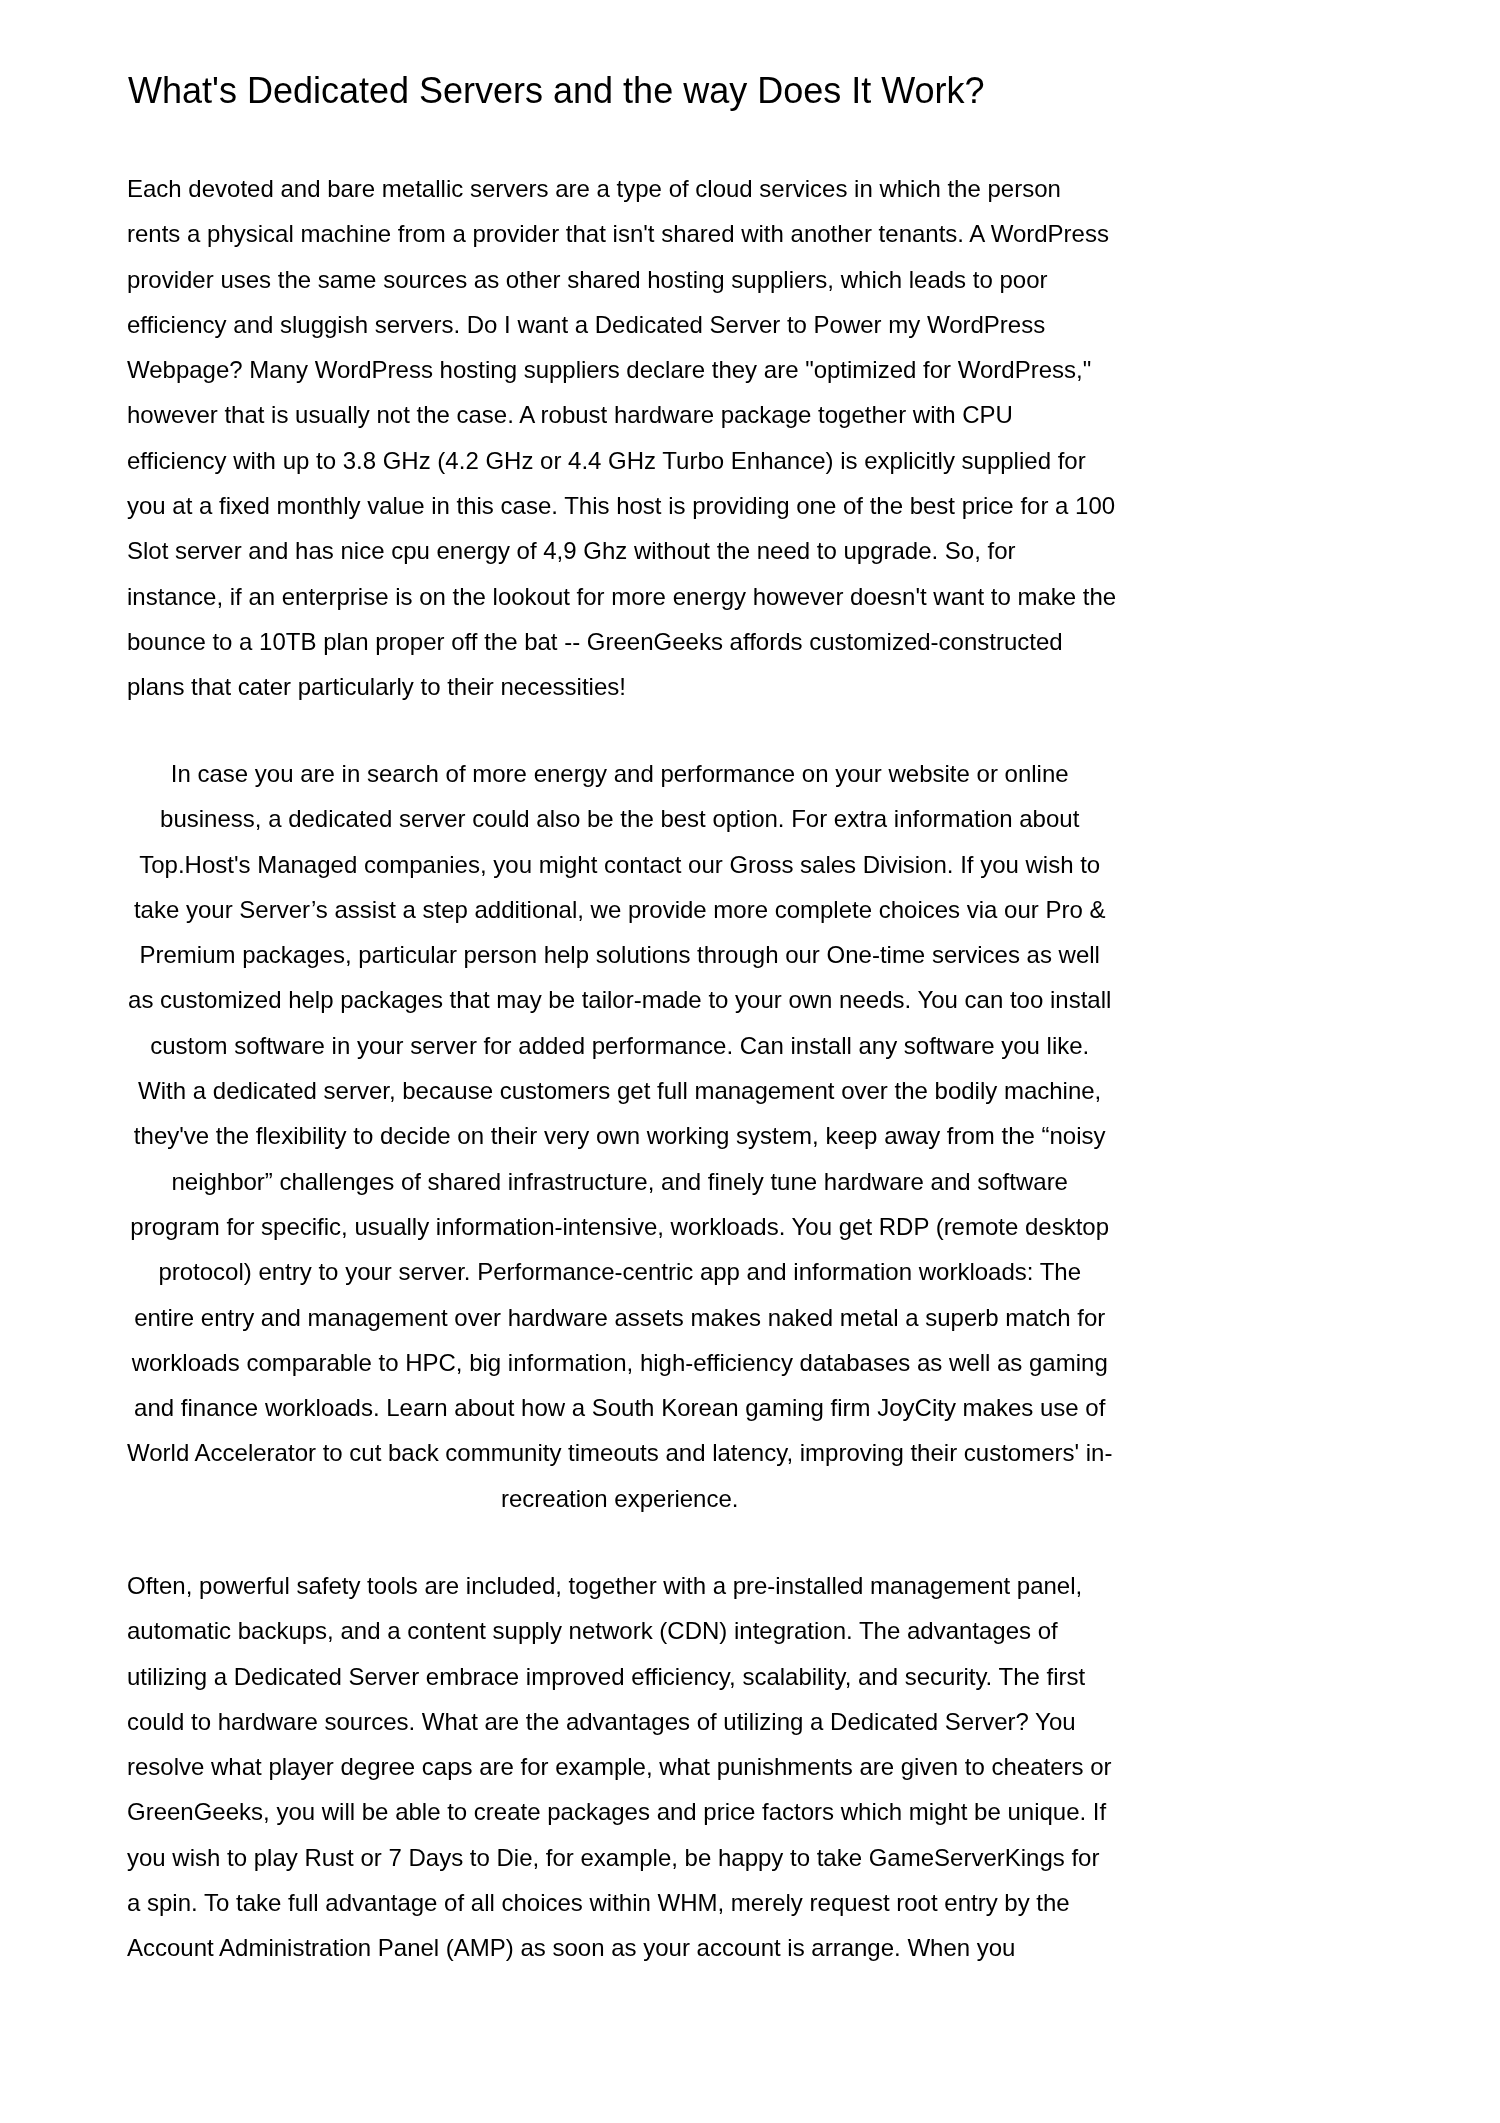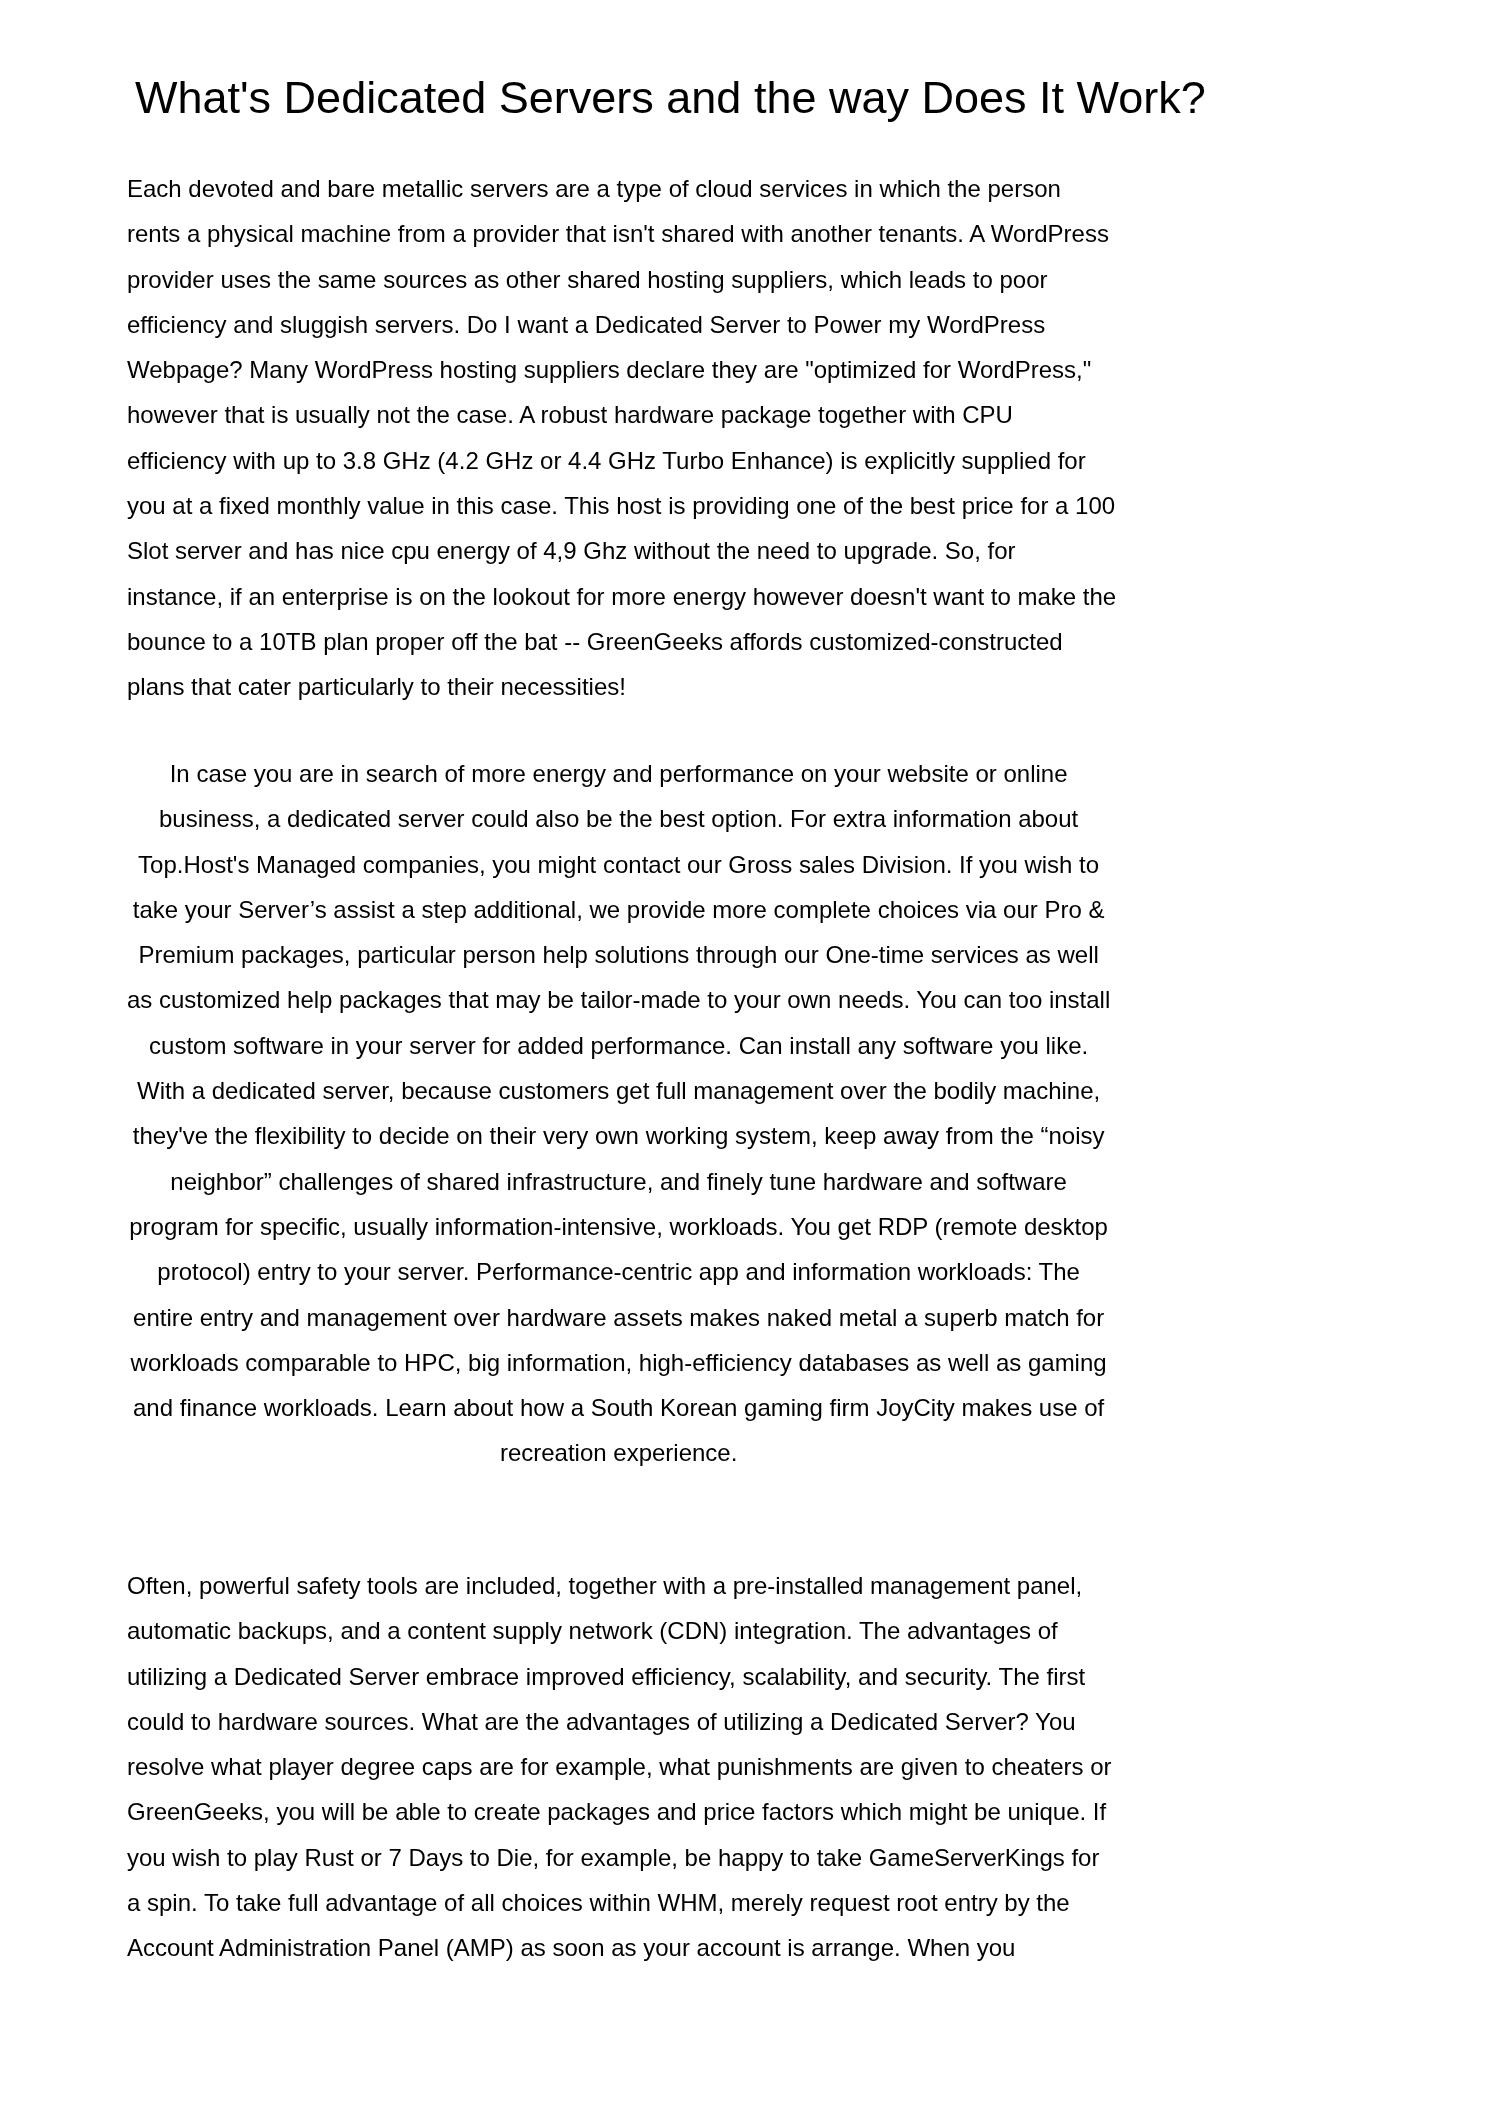--- a/index.html
+++ b/index.html
@@ -18,23 +18,23 @@
     .page {
       position: absolute;
       left: 127px;
       top: 0;
       width: 1300px;
     }
     .doc-title {
       position: absolute;
       left: 0;
       top: 64px;
-      margin: 8px;
+      margin: 1px;
       font-weight: normal;
-      font-size: 45px;
+      font-size: 36px;
       line-height: 52px;
       white-space: nowrap;
       color: #000000;
     }
     .para {
       position: absolute;
       left: 0;
       margin: 0;
       font-size: 24px;
       line-height: 45.3px;
@@ -79,20 +79,21 @@
     <span class="line">as customized help packages that may be tailor-made to your own needs. You can too install</span>
     <span class="line">custom software in your server for added performance. Can install any software you like.</span>
     <span class="line">With a dedicated server, because customers get full management over the bodily machine,</span>
     <span class="line">they've the flexibility to decide on their very own working system, keep away from the “noisy</span>
     <span class="line">neighbor” challenges of shared infrastructure, and finely tune hardware and software</span>
     <span class="line">program for specific, usually information-intensive, workloads. You get RDP (remote desktop</span>
     <span class="line">protocol) entry to your server. Performance-centric app and information workloads: The</span>
     <span class="line">entire entry and management over hardware assets makes naked metal a superb match for</span>
     <span class="line">workloads comparable to HPC, big information, high-efficiency databases as well as gaming</span>
     <span class="line">and finance workloads. Learn about how a South Korean gaming firm JoyCity makes use of</span>
+    <span class="line">World Accelerator to cut back community timeouts and latency, improving their customers' in-</span>
     <span class="line">recreation experience.</span>
   </p>
 
   <p class="para" id="para-3">
     <span class="line">Often, powerful safety tools are included, together with a pre-installed management panel,</span>
     <span class="line">automatic backups, and a content supply network (CDN) integration. The advantages of</span>
     <span class="line">utilizing a Dedicated Server embrace improved efficiency, scalability, and security. The first</span>
     <span class="line">could to hardware sources. What are the advantages of utilizing a Dedicated Server? You</span>
     <span class="line">resolve what player degree caps are for example, what punishments are given to cheaters or</span>
     <span class="line">GreenGeeks, you will be able to create packages and price factors which might be unique. If</span>

